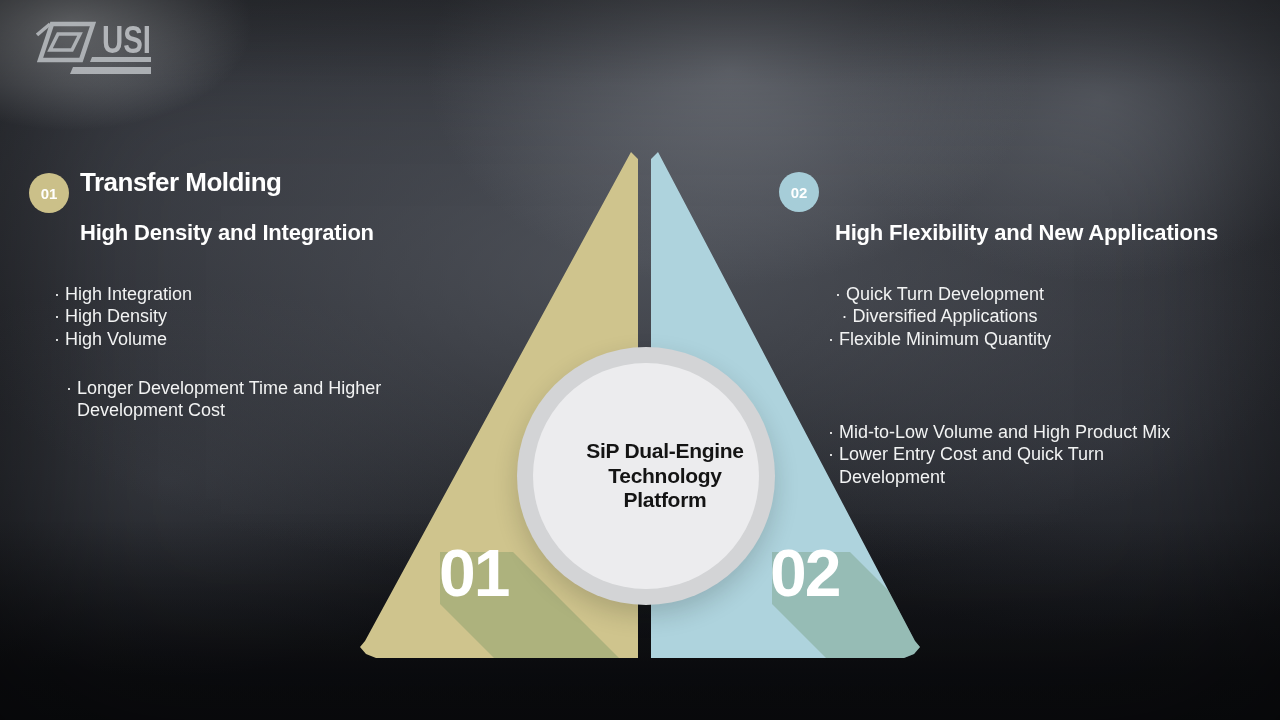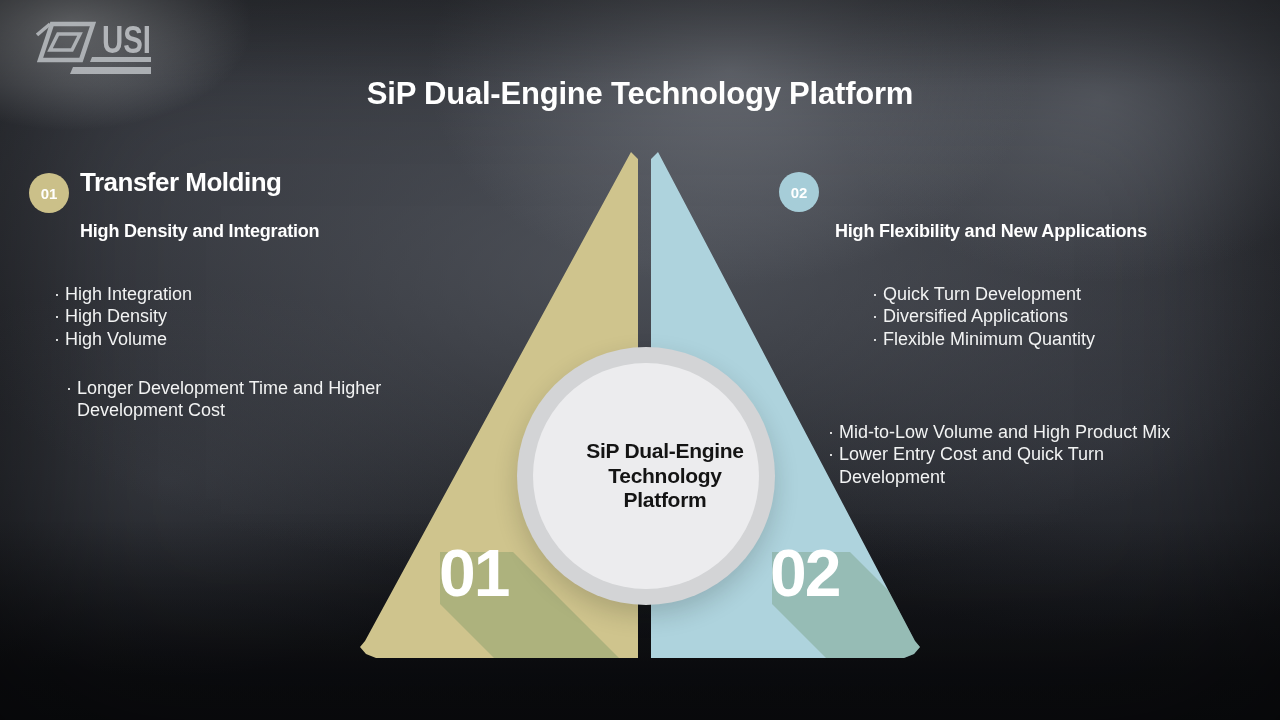--- a/index.html
+++ b/index.html
@@ -34,29 +34,29 @@
   .badge{
     position:absolute;width:40px;height:40px;border-radius:50%;
     display:flex;align-items:center;justify-content:center;
     color:#fff;font-size:15px;font-weight:bold;
   }
   .badge.left{left:29px;top:173px;background:#cbc089;}
   .badge.right{left:779px;top:172px;background:#a6cdd8;}
   .heading{position:absolute;font-size:26px;font-weight:bold;letter-spacing:-0.5px;color:#fff;line-height:1;white-space:nowrap;}
   .heading.left{left:80px;top:169px;}
   .heading.right{left:835px;top:169px;}
-  .subheading{position:absolute;font-size:18px;font-weight:bold;letter-spacing:-0.2px;color:#fff;line-height:1;white-space:nowrap;}
+  .subheading{position:absolute;font-size:22px;font-weight:bold;letter-spacing:-0.2px;color:#fff;line-height:1;white-space:nowrap;}
   .subheading.left{left:80px;top:222px;}
   .subheading.right{left:835px;top:222px;}
   .bullets{position:absolute;font-size:18px;line-height:22.4px;color:#f2f3f3;}
   .bullets div{white-space:nowrap;}
   .bullets .cont{padding-left:11px;}
   .bullets.l1{left:54px;top:283px;}
   .bullets.l2{left:66px;top:377px;}
-  .bullets.r1{left:872px;top:283px;}
+  .bullets.r1{left:828px;top:283px;text-align:center;}
   .bullets.r2{left:828px;top:377px;margin-top:44px;}
   
   .tri{position:absolute;top:152px;height:506px;}
   .tri-left{
     left:356px;width:282px;background:#cfc48d;
     clip-path:polygon(275px 0px,282px 7px,282px 506px,20px 506px,10px 502px,4px 495px,9px 489px);
   }
   .tri-right{
     left:651px;width:273px;background:#aed3dd;
     clip-path:polygon(7px 0px,0px 7px,0px 506px,253px 506px,263px 502px,269px 495px,264px 489px);
@@ -102,21 +102,20 @@
     <g stroke="#bcc0c4" fill="none" stroke-width="4.5">
       <path d="M16,4 L57,4 L45,40 L4,40 Z"></path>
       <path d="M22,14 L44,14 L36,30 L14,30 Z" stroke-width="3.5"></path>
       <path d="M14,4 L1,15" stroke-width="3.5"></path>
     </g>
     <text x="66" y="33" font-size="38" font-weight="bold" fill="#c3c6ca" textLength="49" lengthAdjust="spacingAndGlyphs">USI</text>
     <polygon points="56,37 115,37 115,42 54,42" fill="#bcc0c4"></polygon>
     <polygon points="37,47 115,47 115,54 34,54" fill="#bcc0c4"></polygon>
   </svg>
 
-  <div class="title">SiP Dual-Engine Technology Platform</div>
 
   <div class="badge left">01</div>
   <div class="heading left">Transfer Molding</div>
   <div class="subheading left">High Density and Integration</div>
   <div class="bullets l1">
     <div>· High Integration</div>
     <div>· High Density</div>
     <div>· High Volume</div>
   </div>
   <div class="bullets l2">

